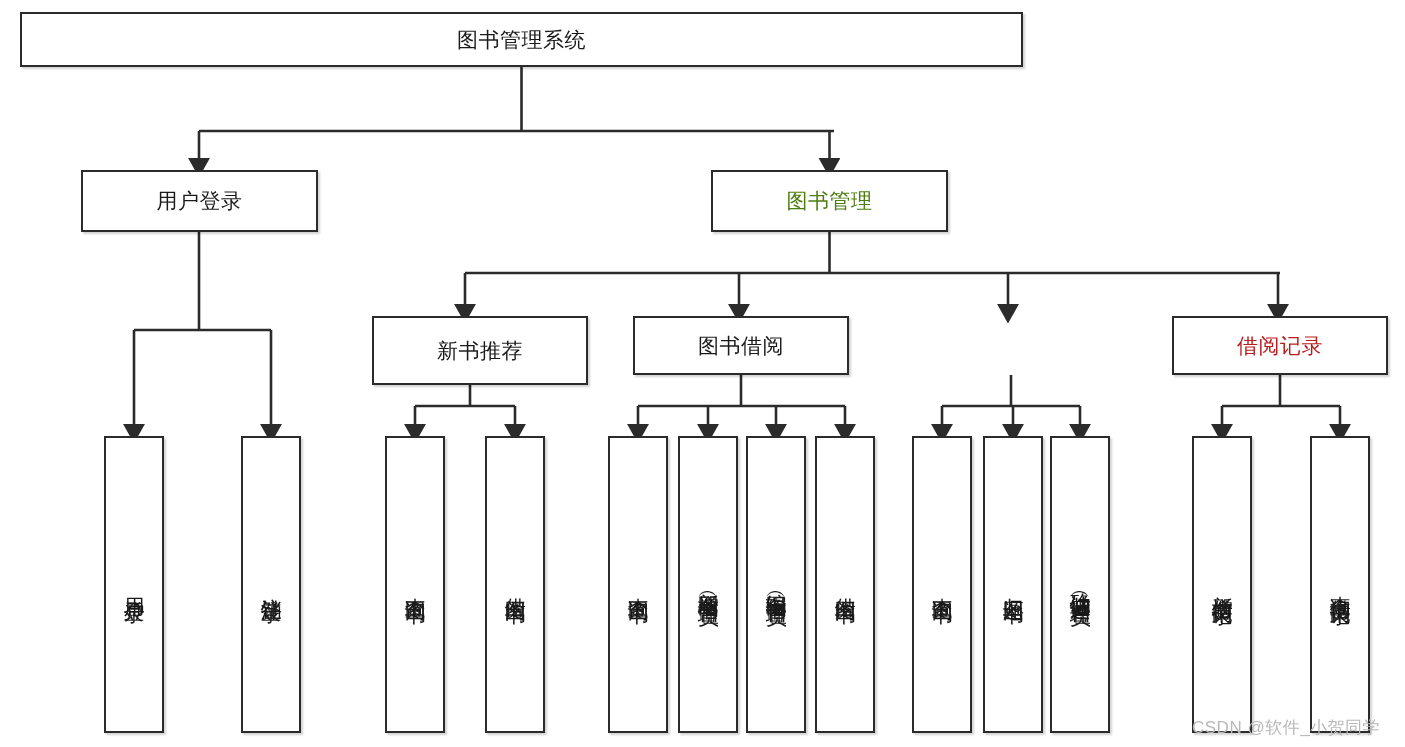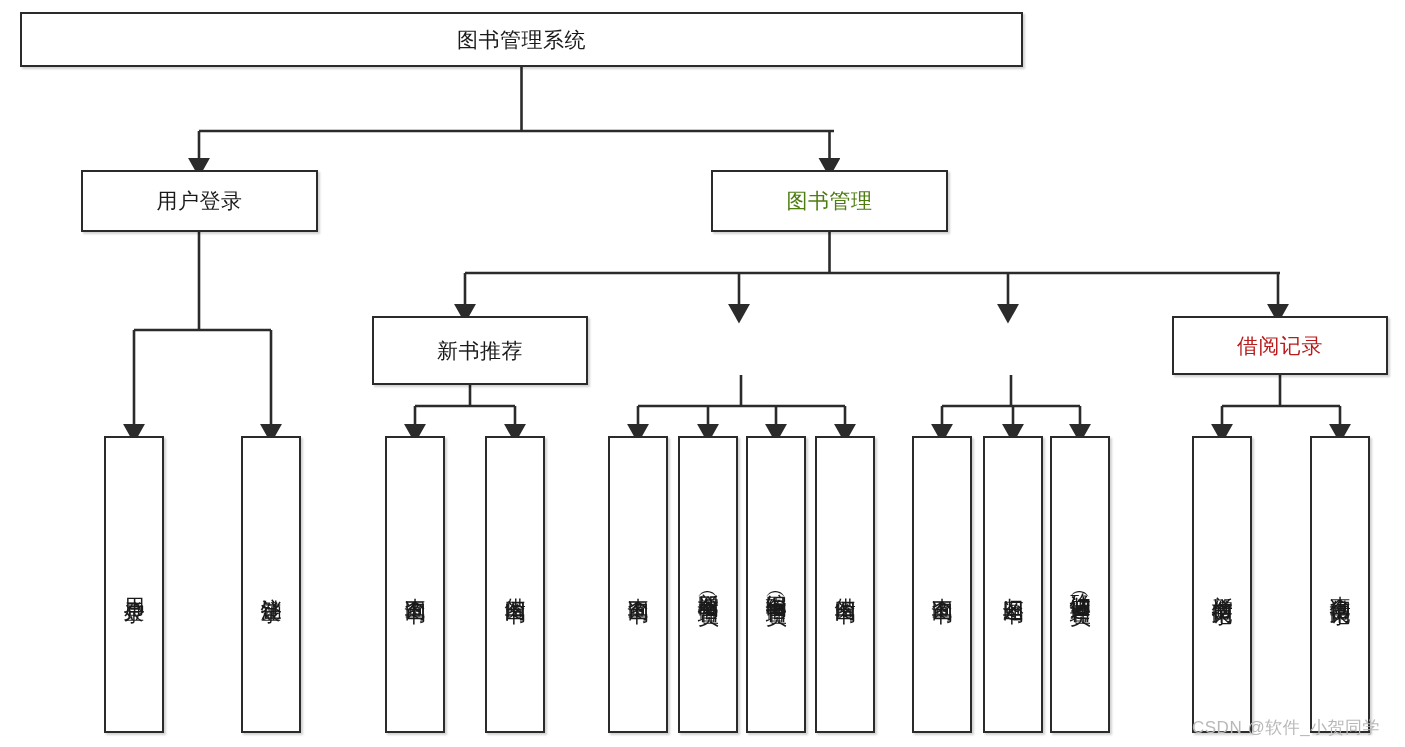--- a/index.html
+++ b/index.html
@@ -112,20 +112,21 @@
       <path d="M1340,406 L1340,428" marker-end="url(#arrowhead)"></path>
     </g>
   </svg>
 
   <div class="node node-h" style="left: 20px; top: 12px; width: 1003px; height: 55px; border-color: rgb(43, 43, 43); color: rgb(26, 26, 26);">图书管理系统</div>
 
   <div class="node node-h" style="left: 81px; top: 170px; width: 237px; height: 62px; border-color: rgb(43, 43, 43); color: rgb(26, 26, 26);">用户登录</div>
   <div class="node node-h" style="left: 711px; top: 170px; width: 237px; height: 62px; border-color: rgb(43, 43, 43); color: #4d7c0f;">图书管理</div>
 
   <div class="node node-h" style="left: 372px; top: 316px; width: 216px; height: 69px; border-color: rgb(43, 43, 43); color: rgb(26, 26, 26);">新书推荐</div>
+  <div class="node node-h" style="left: 633px; top: 316px; width: 216px; height: 59px; border-color: rgb(43, 43, 43); color: rgb(26, 26, 26);">图书借阅</div>
   <div class="node node-h" style="left: 1172px; top: 316px; width: 216px; height: 59px; border-color: rgb(43, 43, 43); color: #b91c1c;">借阅记录</div>
 
   <div class="node node-v" style="left: 104px; top: 436px; width: 60px; height: 297px; border-color: rgb(43, 43, 43); color: rgb(26, 26, 26);">用户登录</div>
   <div class="node node-v" style="left: 241px; top: 436px; width: 60px; height: 297px; border-color: rgb(43, 43, 43); color: rgb(26, 26, 26);">注销登录</div>
   <div class="node node-v" style="left: 385px; top: 436px; width: 60px; height: 297px; border-color: rgb(43, 43, 43); color: rgb(26, 26, 26);">查询图书</div>
   <div class="node node-v" style="left: 485px; top: 436px; width: 60px; height: 297px; border-color: rgb(43, 43, 43); color: rgb(26, 26, 26);">借阅图书</div>
   <div class="node node-v" style="left: 608px; top: 436px; width: 60px; height: 297px; border-color: rgb(43, 43, 43); color: rgb(26, 26, 26);">查询图书</div>
   <div class="node node-v" style="left: 678px; top: 436px; width: 60px; height: 297px; border-color: rgb(43, 43, 43); color: rgb(26, 26, 26);">新增图书（管理员）</div>
   <div class="node node-v" style="left: 746px; top: 436px; width: 60px; height: 297px; border-color: rgb(43, 43, 43); color: rgb(26, 26, 26);">编辑图书（管理员）</div>
   <div class="node node-v" style="left: 815px; top: 436px; width: 60px; height: 297px; border-color: rgb(43, 43, 43); color: rgb(26, 26, 26);">借阅图书</div>

